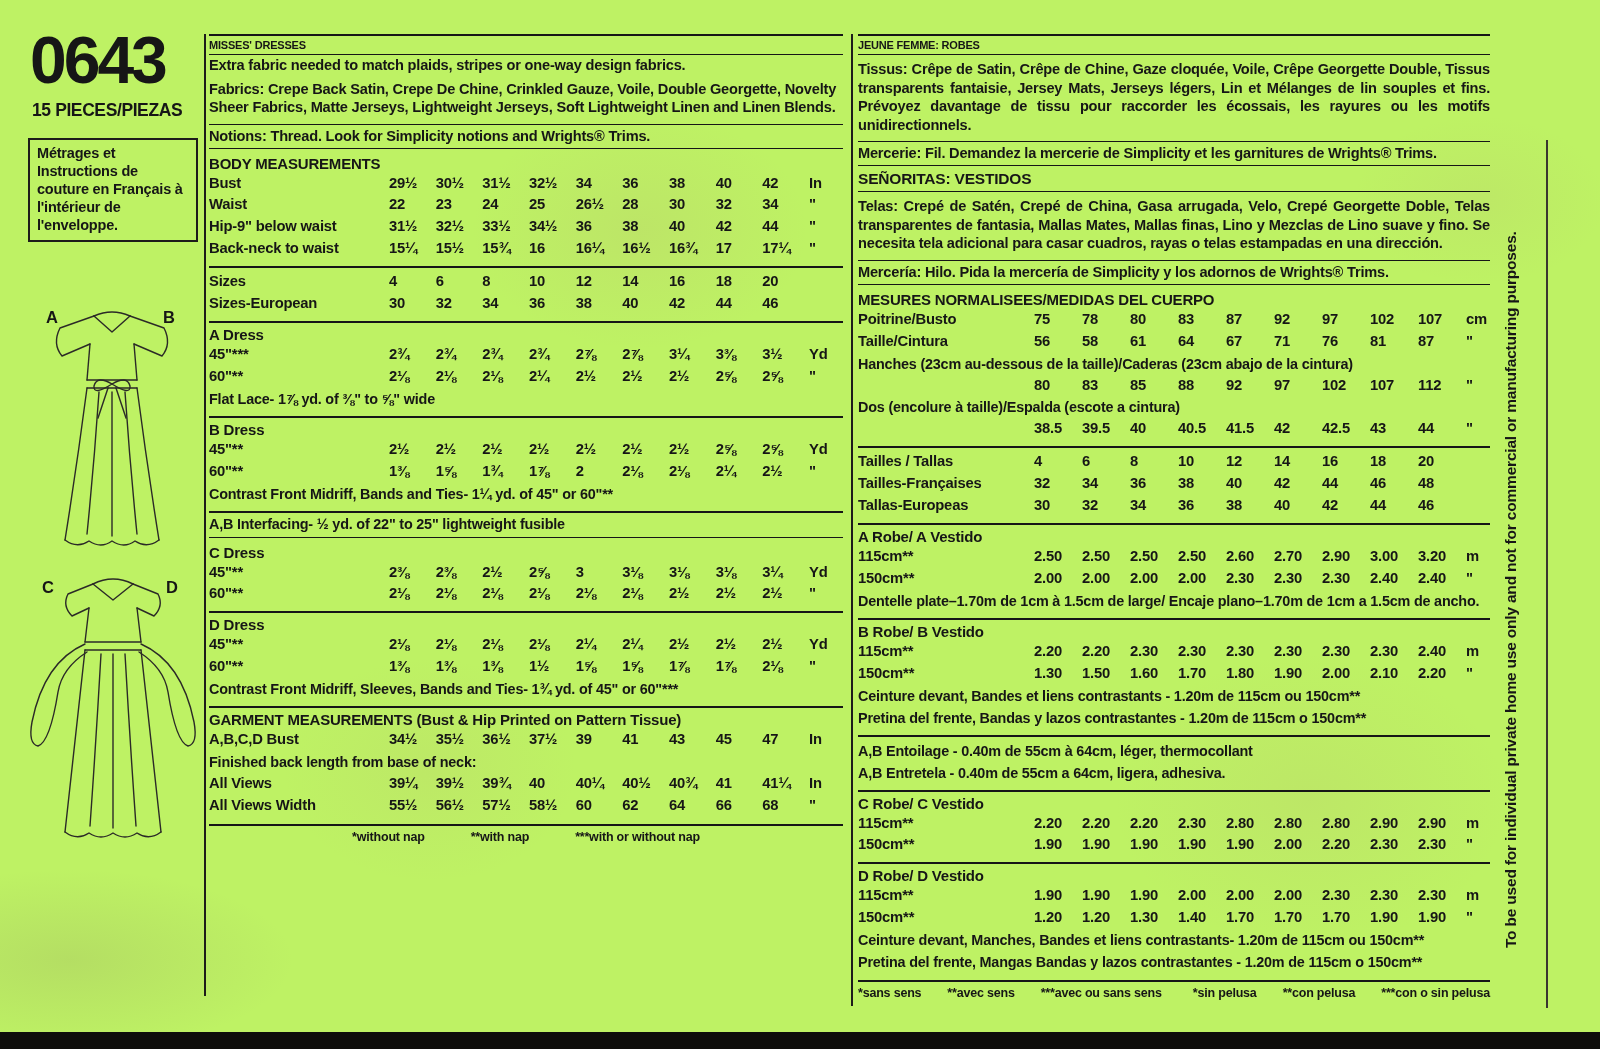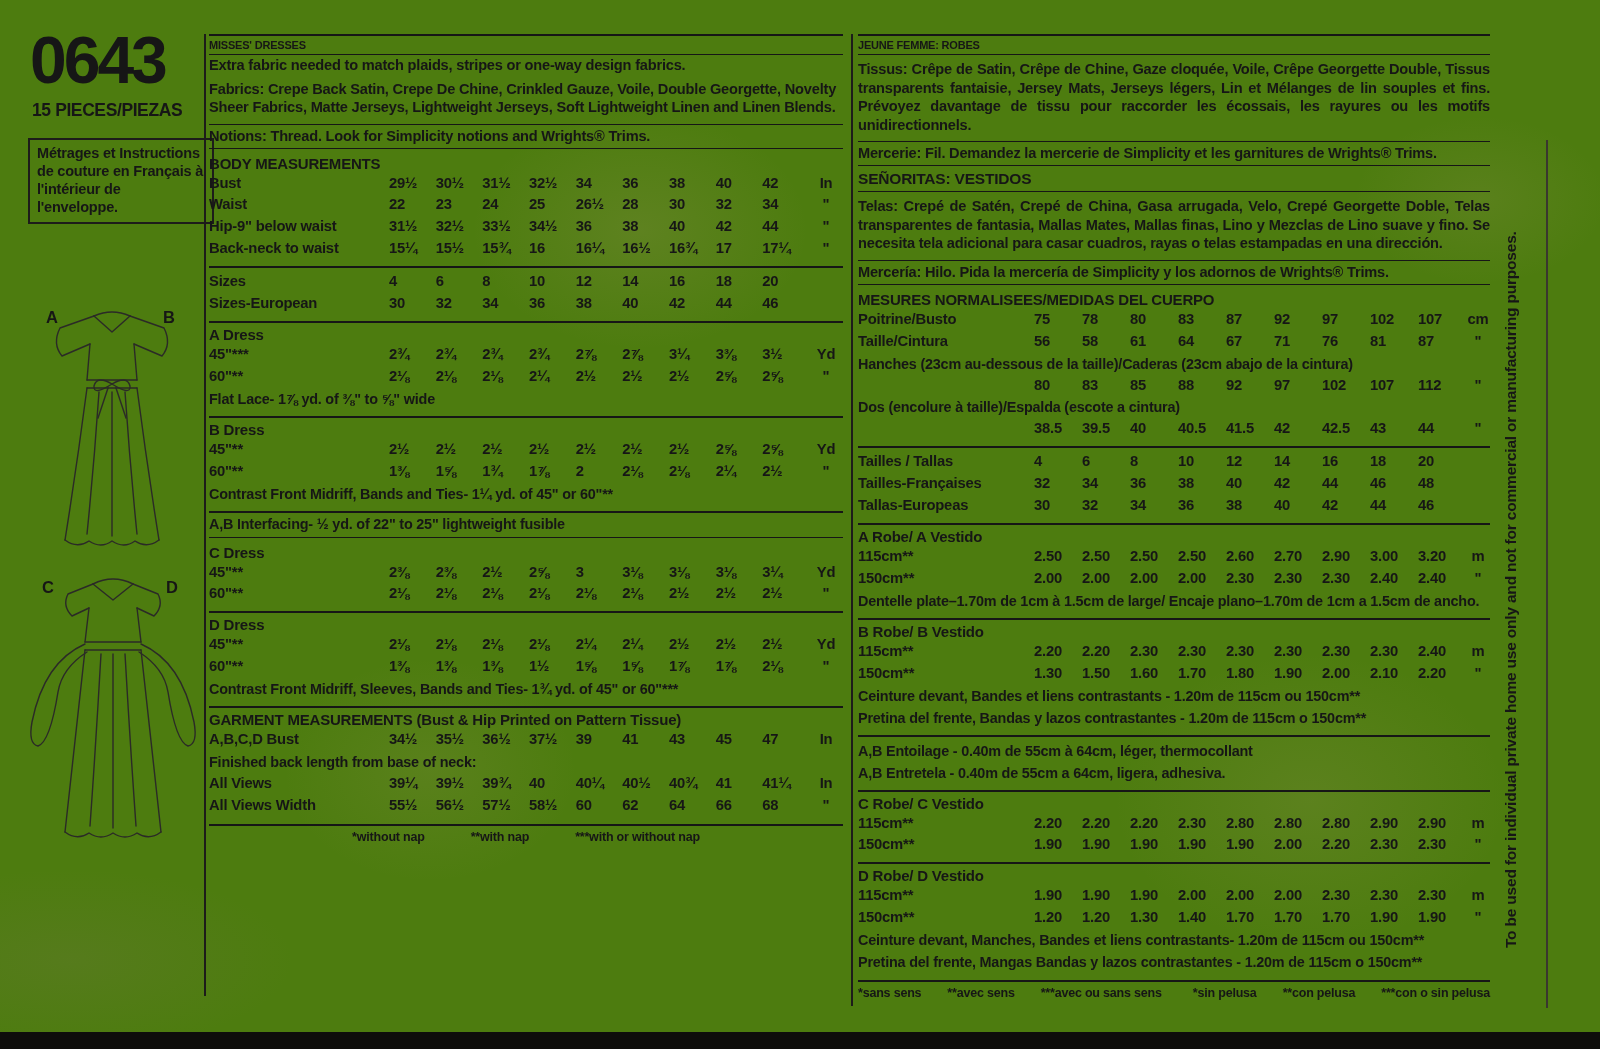--- a/index.html
+++ b/index.html
@@ -1,39 +1,39 @@
 <!DOCTYPE html>
 <html><head>
 <meta charset="utf-8">
 <style>
   * { margin:0; padding:0; box-sizing:border-box; }
   html,body { background:#8a857a; }
   .page {
     position:relative; width:1600px; height:1049px; overflow:hidden;
-    background:#4d7c0f; color:#161616;
+    background:#bef264; color:#161616;
     font-family:"Liberation Sans", sans-serif; font-weight:700; letter-spacing:-0.2px;
   }
   .page::before { content:""; position:absolute; inset:0; pointer-events:none;
     background:
       radial-gradient(240px 170px at 640px 230px, rgba(182,162,118,.16), transparent 70%),
       radial-gradient(280px 210px at 1310px 800px, rgba(182,162,118,.14), transparent 70%),
       radial-gradient(210px 160px at 430px 770px, rgba(182,162,118,.12), transparent 70%),
       radial-gradient(320px 130px at 70px 960px, rgba(130,118,95,.16), transparent 70%),
       radial-gradient(180px 120px at 1480px 200px, rgba(182,162,118,.12), transparent 70%);
   }
   .scan-bottom { position:absolute; left:0; right:0; bottom:0; height:17px; background:#0e0d0b; }
   .vr { position:absolute; width:2px; background:#1d1c1a; }
   .vr1 { left:204px; top:34px; height:962px; }
   .vr2 { left:851px; top:34px; height:972px; }
   .vr3 { left:1546px; top:140px; height:868px; width:1.5px; background:#3a372f; }
 
   
   .pattern-number { position:absolute; left:30px; top:22px; font-size:66px; letter-spacing:-3px; }
   .pieces { position:absolute; left:32px; top:100px; font-size:17.5px; letter-spacing:-0.4px; }
-  .french-box { position:absolute; left:28px; top:138px; width:186px; border:2px solid #1d1c1a;
+  .french-box { position:absolute; left:28px; top:138px; width:170px; border:2px solid #1d1c1a;
     padding:5px 7px; font-size:14.5px; line-height:1.24; }
   .view-letter { position:absolute; font-size:16.5px; }
   .fig { position:absolute; }
   .fig svg { display:block; }
 
   
   .col { position:absolute; top:34px; }
   .col-en { left:209px; width:634px; }
   .col-fr { left:858px; width:632px; }
 
@@ -52,21 +52,21 @@
   .footrow.en { gap:46px;justify-content:center; }
   .footrow.fr { justify-content:space-between;text-align:center; }
   .foot-group { display:flex; gap:26px; }
 
   
   .mrow { display:grid; grid-template-columns:180px repeat(9, 1fr) 34px;
     align-items:baseline; font-size:14.8px; line-height:1.48; }
   .col-fr .mrow { grid-template-columns:176px repeat(9, 1fr) 24px; }
   .mlabel { white-space:nowrap; }
   .mval { white-space:nowrap; }
-  .munit { white-space:nowrap;text-align:center; }
+  .munit { white-space:nowrap; }
 
   
   .vertical-note { position:absolute; left:1502px; top:118px; height:830px;
     writing-mode:vertical-rl; transform:rotate(180deg);
     font-size:15.5px; white-space:nowrap; display:flex; align-items:center; }
 </style>
 </head>
 <body>
 
 <div class="page">

